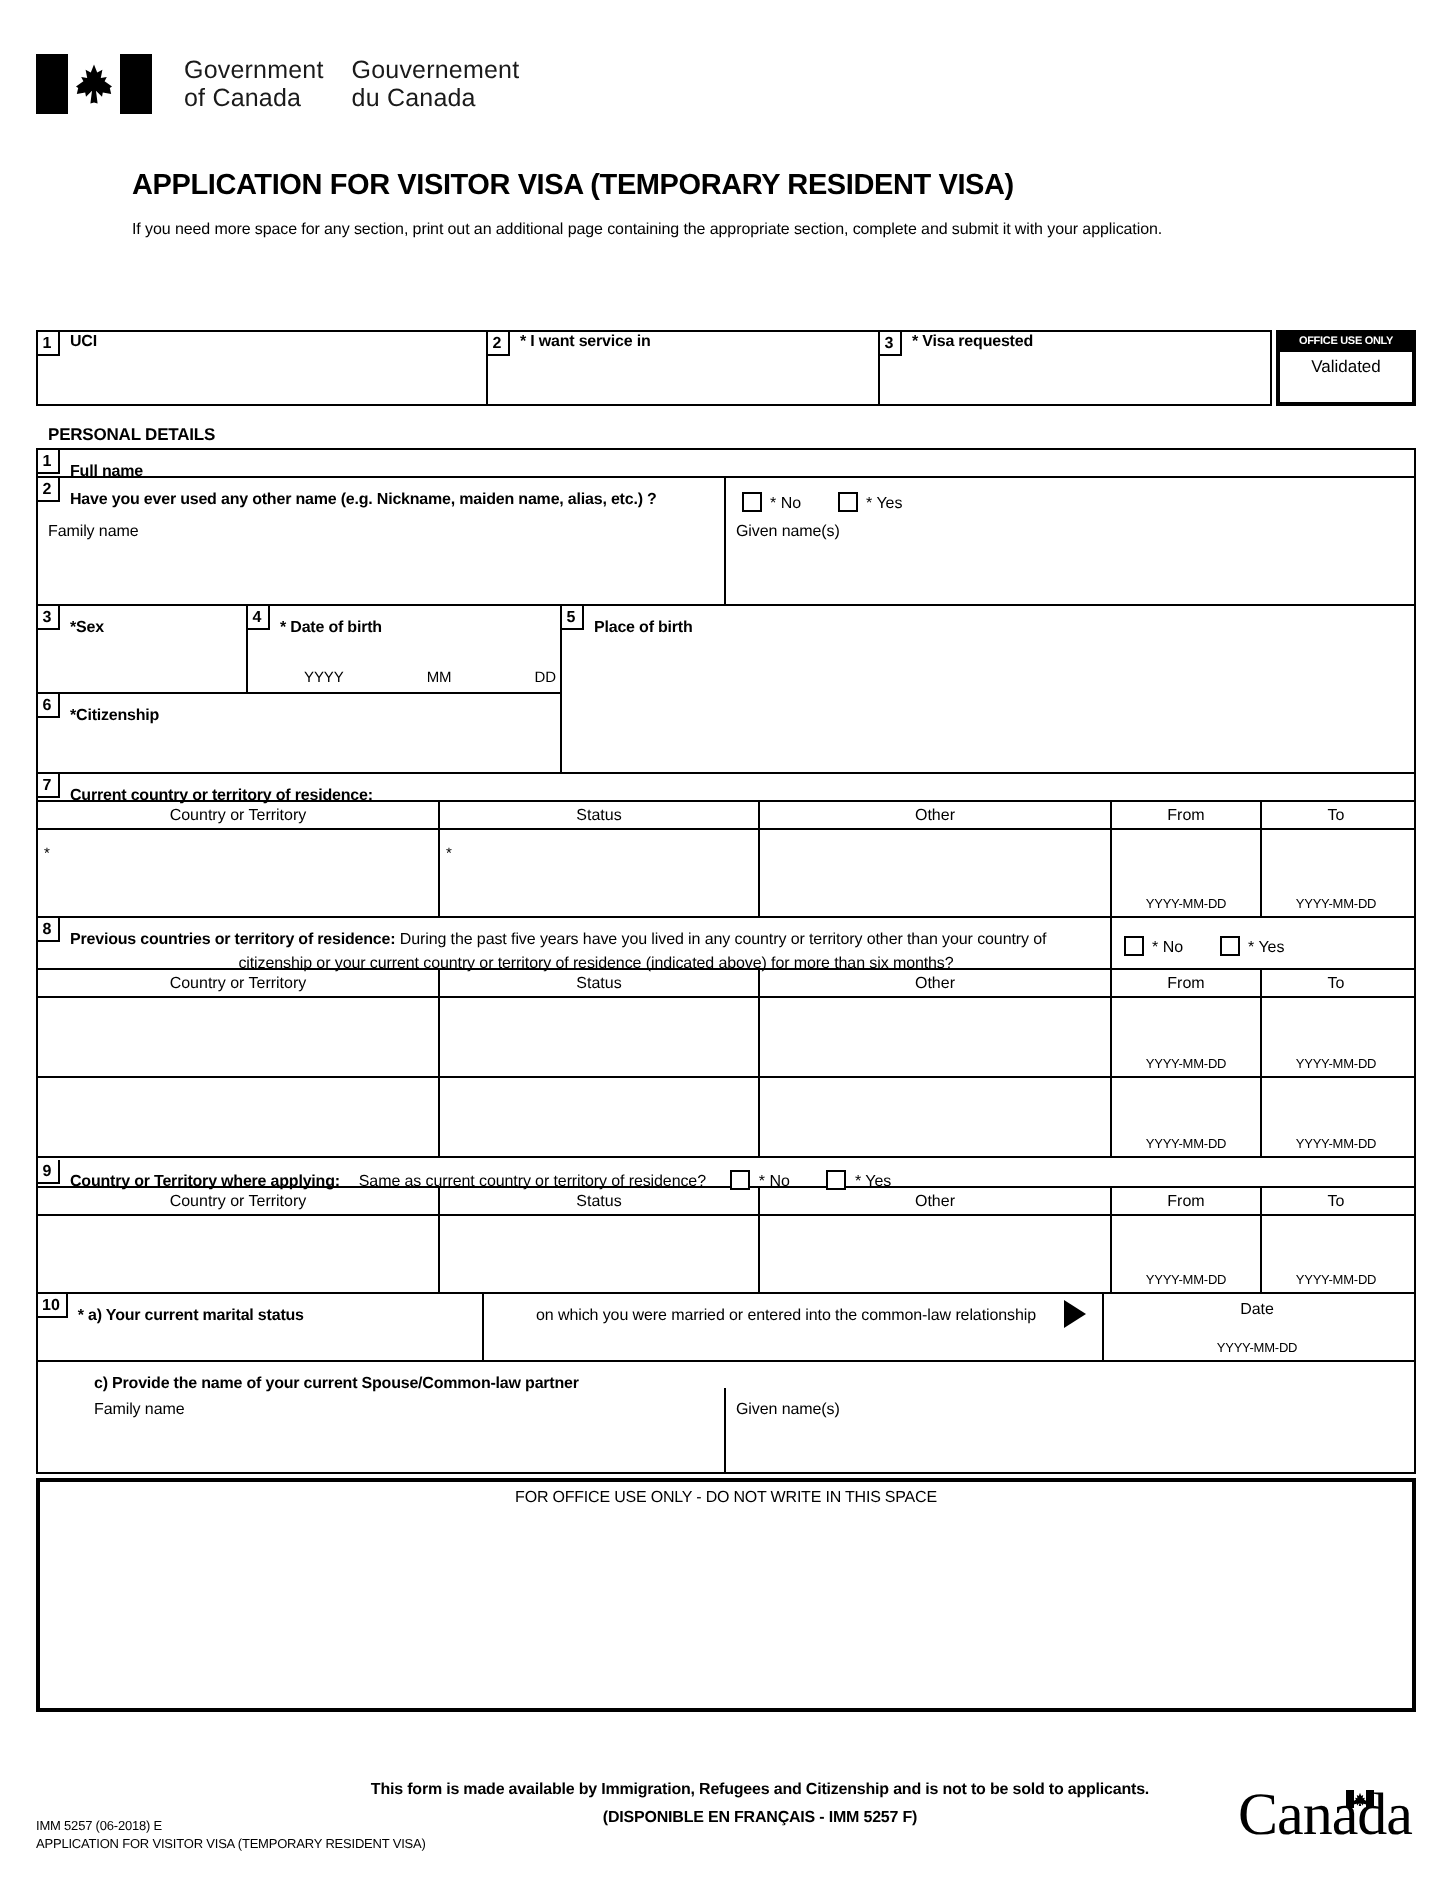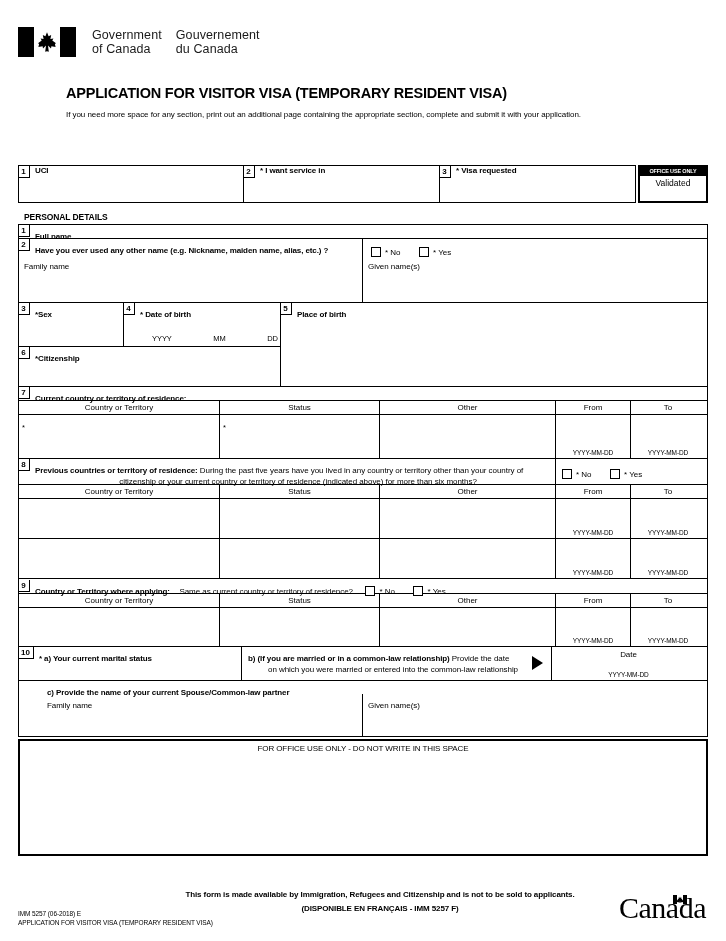--- a/index.html
+++ b/index.html
@@ -373,23 +373,20 @@
 
   <div class="grid" style="border-top:none;">
     <div class="row">
       <div class="cell" style="width:222px;height:33px;">
         <span class="numtag">10</span>
         <span class="lbl-bold" style="line-height:12px;">* a) Your current marital status</span>
       </div>
       <div class="cell bl" style="width:310px;height:33px;padding:3px 0 0 6px;">
         <div style="display:flex;align-items:center;">
           <div style="flex:1;">
-            <div style="line-height:11px;">
-              <span class="lbl-bold">b) (If you are married or in a common-law relationship)</span><span class="lbl-norm"> Provide the date</span>
-            </div>
             <div class="lbl-norm" style="line-height:11px;padding-left:20px;">on which you were married or entered into the common-law relationship</div>
           </div>
           <div class="arrow-tri" style="margin:0 8px 0 6px;"></div>
         </div>
       </div>
       <div class="cell bl" style="width:154px;height:33px;">
         <div class="lbl-norm" style="text-align:center;padding-top:3px;">Date</div>
         <div class="datehint" style="position:absolute;bottom:2px;width:100%;text-align:center;">YYYY-MM-DD</div>
       </div>
     </div>

